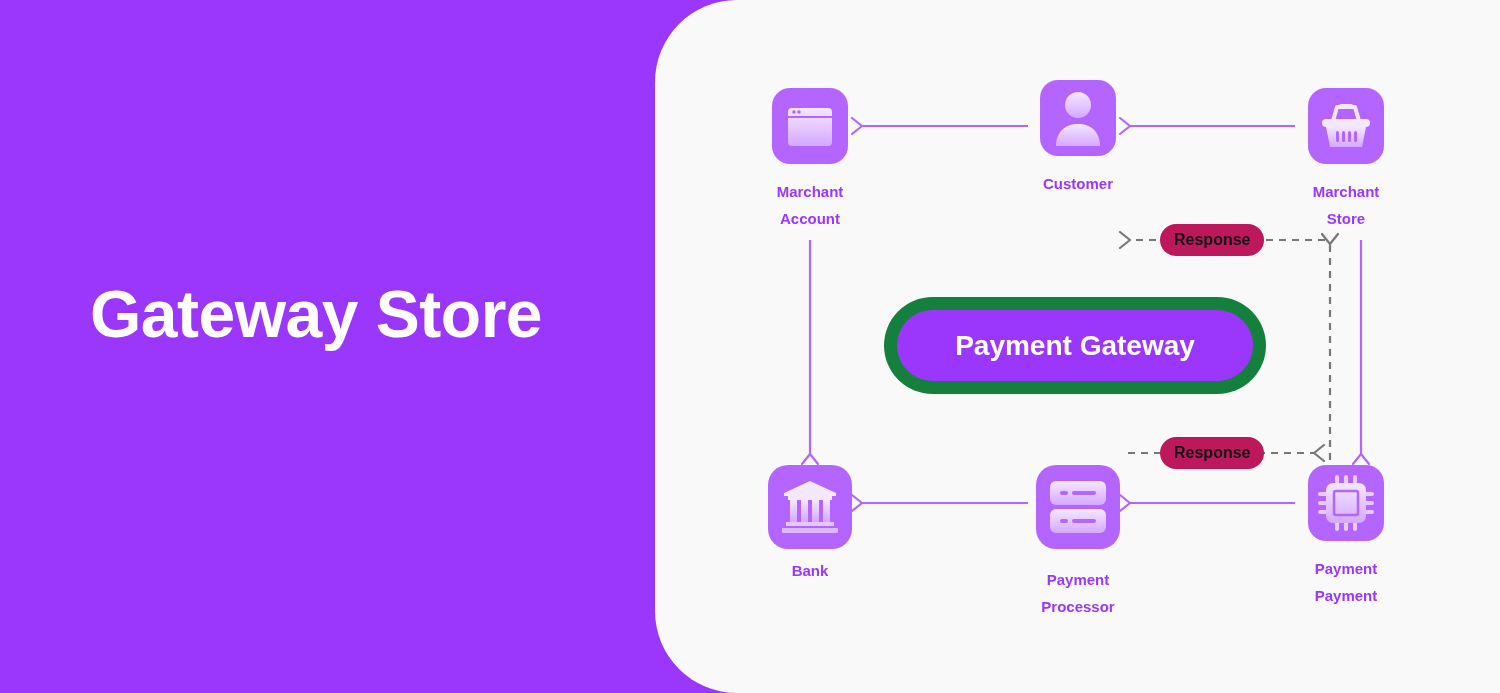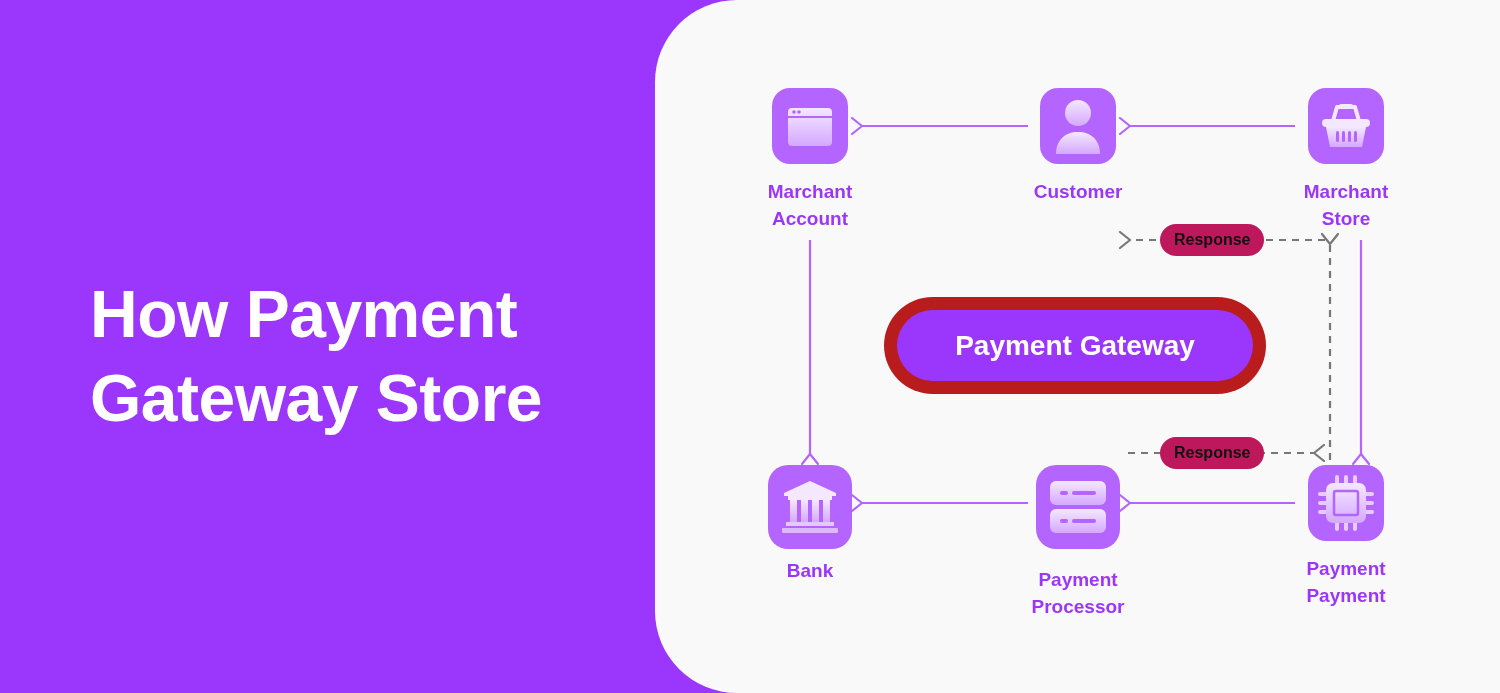--- a/index.html
+++ b/index.html
@@ -40,29 +40,29 @@
     margin: 0 auto;
     border-radius: 18px;
     background: #b565ff;
     display: flex; align-items: center; justify-content: center;
   }
   .node .tile.big { width: 84px; height: 84px; border-radius: 20px; }
   .node .label {
     margin-top: 14px;
     color: #9b37fd;
     font-weight: 700;
-    font-size: 19px;
+    font-size: 15px;
     line-height: 27px;
   }
   .pill-outer {
     position: absolute;
     left: 884px; top: 297px;
     width: 382px; height: 97px;
     border-radius: 49px;
-    background: #b91c1c;
+    background: #15803d;
     display: flex; align-items: center; justify-content: center;
   }
   .pill-inner {
     width: 356px; height: 71px;
     border-radius: 36px;
     background: #9b37fd;
     display: flex; align-items: center; justify-content: center;
     color: #ffffff;
     font-weight: 700;
     font-size: 28px;
@@ -76,21 +76,20 @@
     color: #111111;
     font-size: 16px;
     line-height: 32px;
     font-weight: 600;
   }
 </style>
 </head>
 <body>
 
 <div class="left-title">
-  <div>How Payment</div>
   <div>Gateway Store</div>
 </div>
 
 <div class="panel"></div>
 
 <svg class="flows" viewBox="0 0 1500 693">
   <defs>
     <marker id="arrow-purple" markerWidth="14" markerHeight="18" refX="2" refY="9" orient="auto" markerUnits="userSpaceOnUse">
       <path d="M12,1 L2,9 L12,17" fill="none" stroke="#b565ff" stroke-width="2.2" stroke-linecap="round" stroke-linejoin="round"></path>
     </marker>
@@ -128,21 +127,21 @@
       <circle cx="8" cy="8" r="1.8" fill="#b565ff"></circle>
       <circle cx="13" cy="8" r="1.8" fill="#b565ff"></circle>
     </svg>
   </div>
   <div class="label">
     <div>Marchant</div>
     <div>Account</div>
   </div>
 </div>
 
-<div class="node" style="left:978px; top:88px;">
+<div class="node" style="left:978px; top:80px;">
   <div class="tile">
     <svg width="54" height="60" viewBox="0 0 54 60">
       <defs>
           <linearGradient id="g2" x1="0" y1="0" x2="0" y2="1">
             <stop offset="0" stop-color="#f4e8ff"></stop>
             <stop offset="1" stop-color="#d5a8ff"></stop>
           </linearGradient>
         </defs>
       <circle cx="27" cy="17" r="13" fill="url(#g2)"></circle>
       <path d="M5,58 C5,44 14,36 27,36 C40,36 49,44 49,58 Z" fill="url(#g2)"></path>

